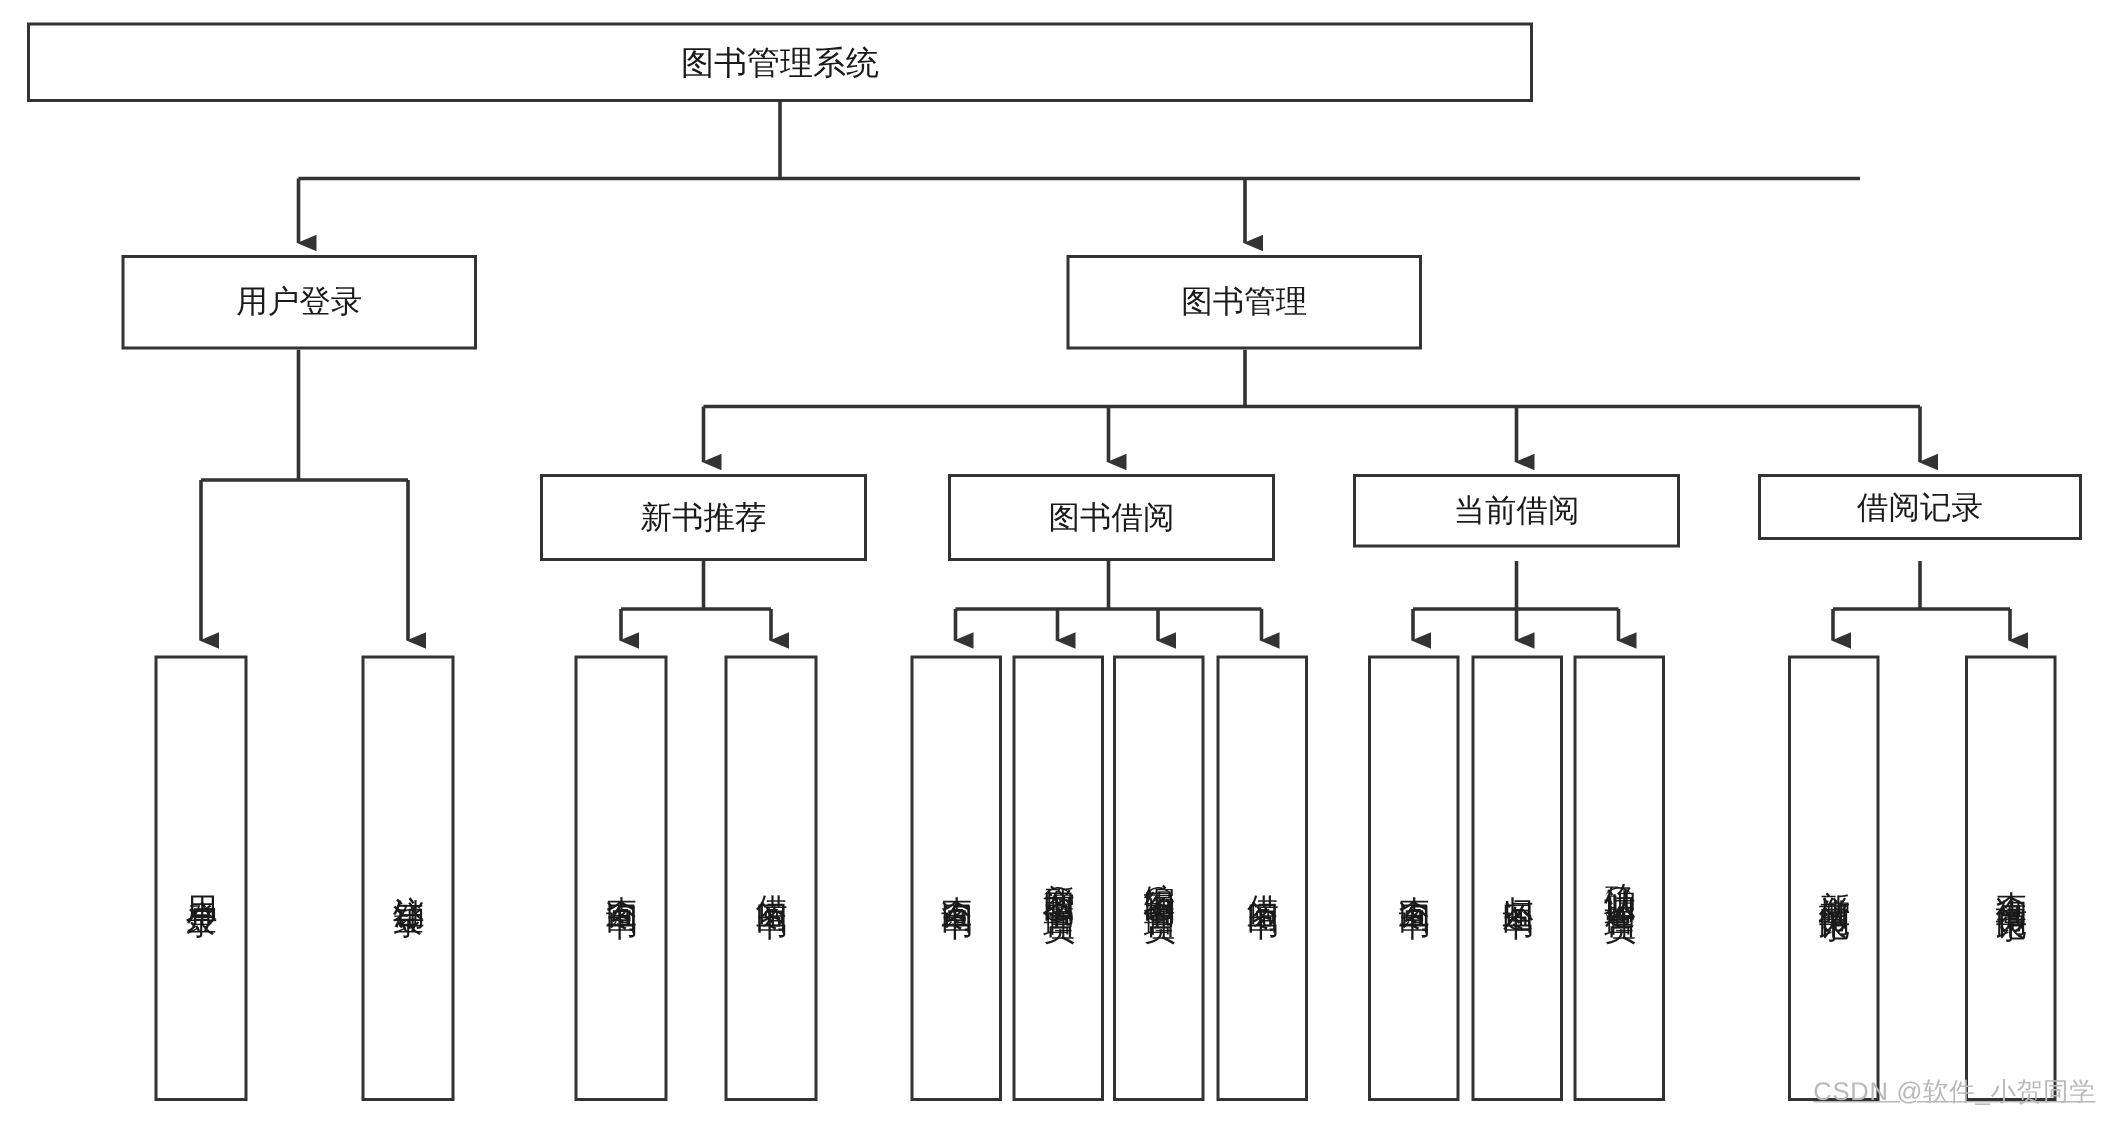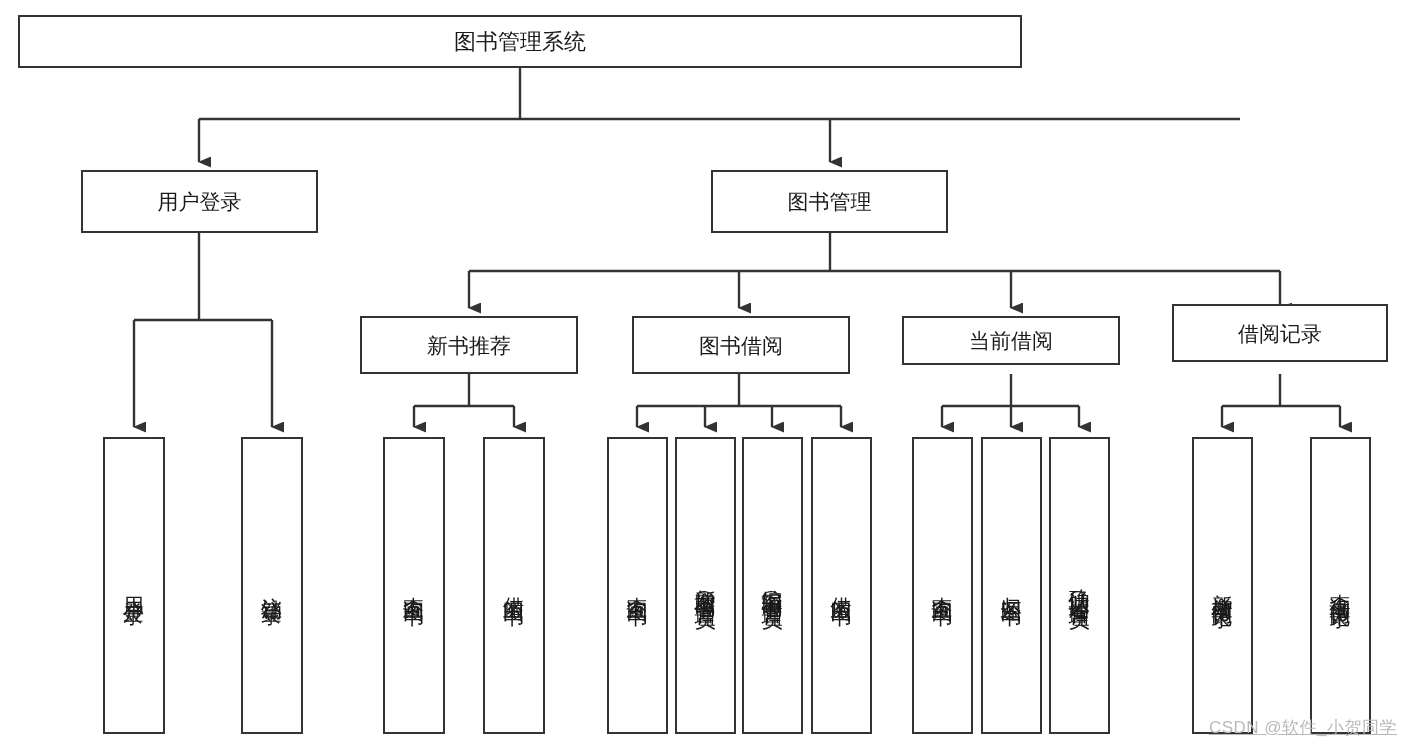--- a/index.html
+++ b/index.html
@@ -84,21 +84,21 @@
 
   <div class="node h-node" style="left:632px;top:316px;width:218px;height:58px;">
     <span class="lbl">图书借阅</span>
   </div>
   <div class="node h-node" style="left:360px;top:316px;width:218px;height:58px;">
     <span class="lbl">新书推荐</span>
   </div>
   <div class="node h-node" style="left:902px;top:316px;width:218px;height:49px;">
     <span class="lbl">当前借阅</span>
   </div>
-  <div class="node h-node" style="left:1172px;top:304px;width:216px;height:58px;">
+  <div class="node h-node" style="left:1172px;top:316px;width:216px;height:44px;">
     <span class="lbl">借阅记录</span>
   </div>
 
   <div class="node v-node" style="left:103px;top:437px;width:62px;height:297px;">
     <span class="lbl">用户登录</span>
   </div>
   <div class="node v-node" style="left:241px;top:437px;width:62px;height:297px;">
     <span class="lbl">注销登录</span>
   </div>
 

